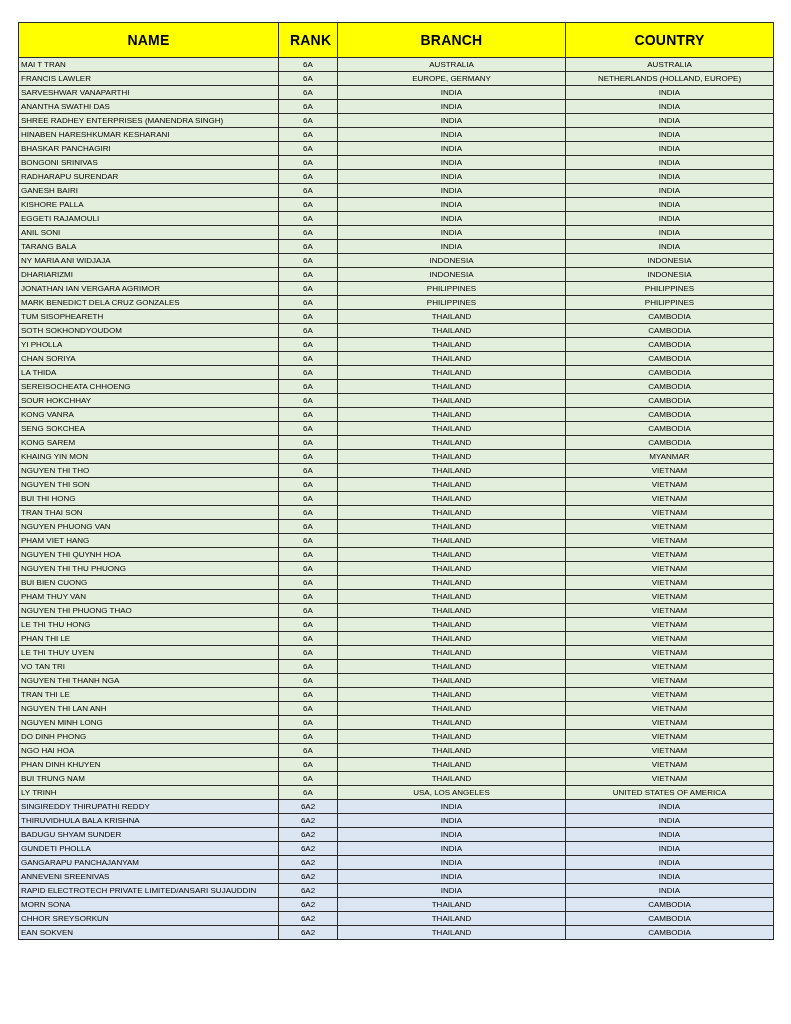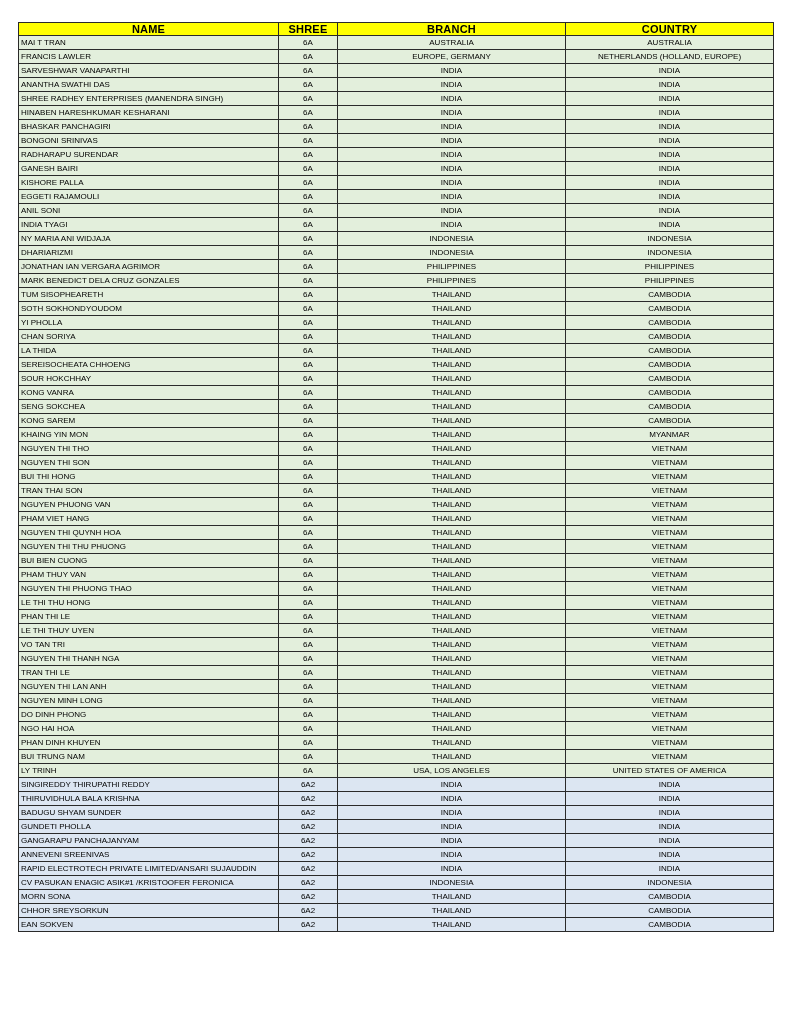--- a/index.html
+++ b/index.html
@@ -27,27 +27,27 @@
     border: 1px solid #2a2a2a;
   }
   table.data-table col.c-name   { width: 260px; }
   table.data-table col.c-rank   { width: 59px; }
   table.data-table col.c-branch { width: 228px; }
   table.data-table col.c-country{ width: 208px; }
 
   thead th {
     background: #ffff00;
     border: 1px solid #2a2a2a;
-    font-size: 11px;
+    font-size: 14px;
     font-weight: bold;
     color: #000000;
     text-align: center;
     height: 12px;
     line-height: 12px;
-    padding: 0;
+    padding: 11px;
     letter-spacing: 0.2px;
   }
   tbody td {
     border: 1px solid #2a2a2a;
     font-size: 8px;
     color: #000000;
     height: 13px;
     line-height: 13px;
     padding: 0;
     overflow: hidden;
@@ -72,21 +72,21 @@
   <table class="data-table">
     <colgroup>
       <col class="c-name">
       <col class="c-rank">
       <col class="c-branch">
       <col class="c-country">
     </colgroup>
     <thead>
       <tr>
         <th>NAME</th>
-        <th>SHREE</th>
+        <th>RANK</th>
         <th>BRANCH</th>
         <th>COUNTRY</th>
       </tr>
     </thead>
     <tbody id="table-body">
         <tr class="group-green">
           <td class="cell-name">MAI T TRAN</td>
           <td class="cell-rank">6A</td>
           <td class="cell-branch">AUSTRALIA</td>
           <td class="cell-country">AUSTRALIA</td>
@@ -157,21 +157,21 @@
           <td class="cell-branch">INDIA</td>
           <td class="cell-country">INDIA</td>
         </tr>
         <tr class="group-green">
           <td class="cell-name">ANIL SONI</td>
           <td class="cell-rank">6A</td>
           <td class="cell-branch">INDIA</td>
           <td class="cell-country">INDIA</td>
         </tr>
         <tr class="group-green">
-          <td class="cell-name">INDIA TYAGI</td>
+          <td class="cell-name">TARANG BALA</td>
           <td class="cell-rank">6A</td>
           <td class="cell-branch">INDIA</td>
           <td class="cell-country">INDIA</td>
         </tr>
         <tr class="group-green">
           <td class="cell-name">NY MARIA ANI WIDJAJA</td>
           <td class="cell-rank">6A</td>
           <td class="cell-branch">INDONESIA</td>
           <td class="cell-country">INDONESIA</td>
         </tr>
@@ -437,26 +437,20 @@
           <td class="cell-name">ANNEVENI SREENIVAS</td>
           <td class="cell-rank">6A2</td>
           <td class="cell-branch">INDIA</td>
           <td class="cell-country">INDIA</td>
         </tr>
         <tr class="group-blue">
           <td class="cell-name">RAPID ELECTROTECH PRIVATE  LIMITED/ANSARI SUJAUDDIN</td>
           <td class="cell-rank">6A2</td>
           <td class="cell-branch">INDIA</td>
           <td class="cell-country">INDIA</td>
-        </tr>
-        <tr class="group-blue">
-          <td class="cell-name">CV PASUKAN ENAGIC ASIK#1 /KRISTOOFER FERONICA</td>
-          <td class="cell-rank">6A2</td>
-          <td class="cell-branch">INDONESIA</td>
-          <td class="cell-country">INDONESIA</td>
         </tr>
         <tr class="group-blue">
           <td class="cell-name">MORN SONA</td>
           <td class="cell-rank">6A2</td>
           <td class="cell-branch">THAILAND</td>
           <td class="cell-country">CAMBODIA</td>
         </tr>
         <tr class="group-blue">
           <td class="cell-name">CHHOR SREYSORKUN</td>
           <td class="cell-rank">6A2</td>

